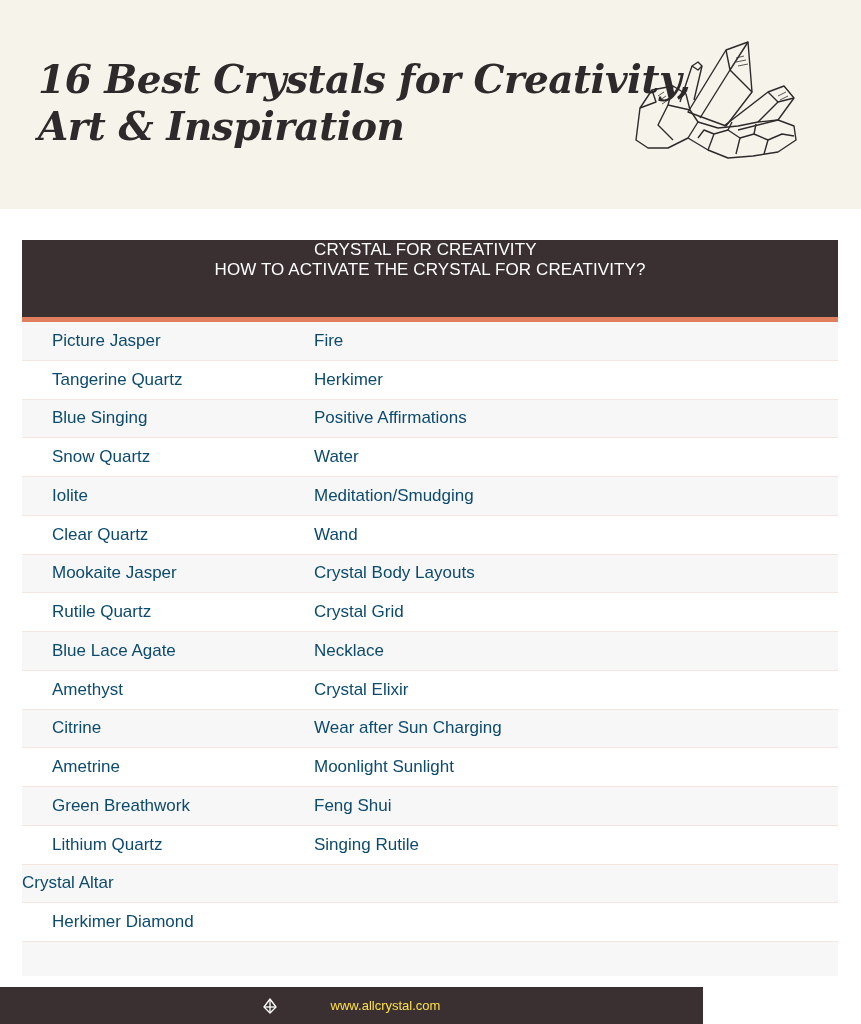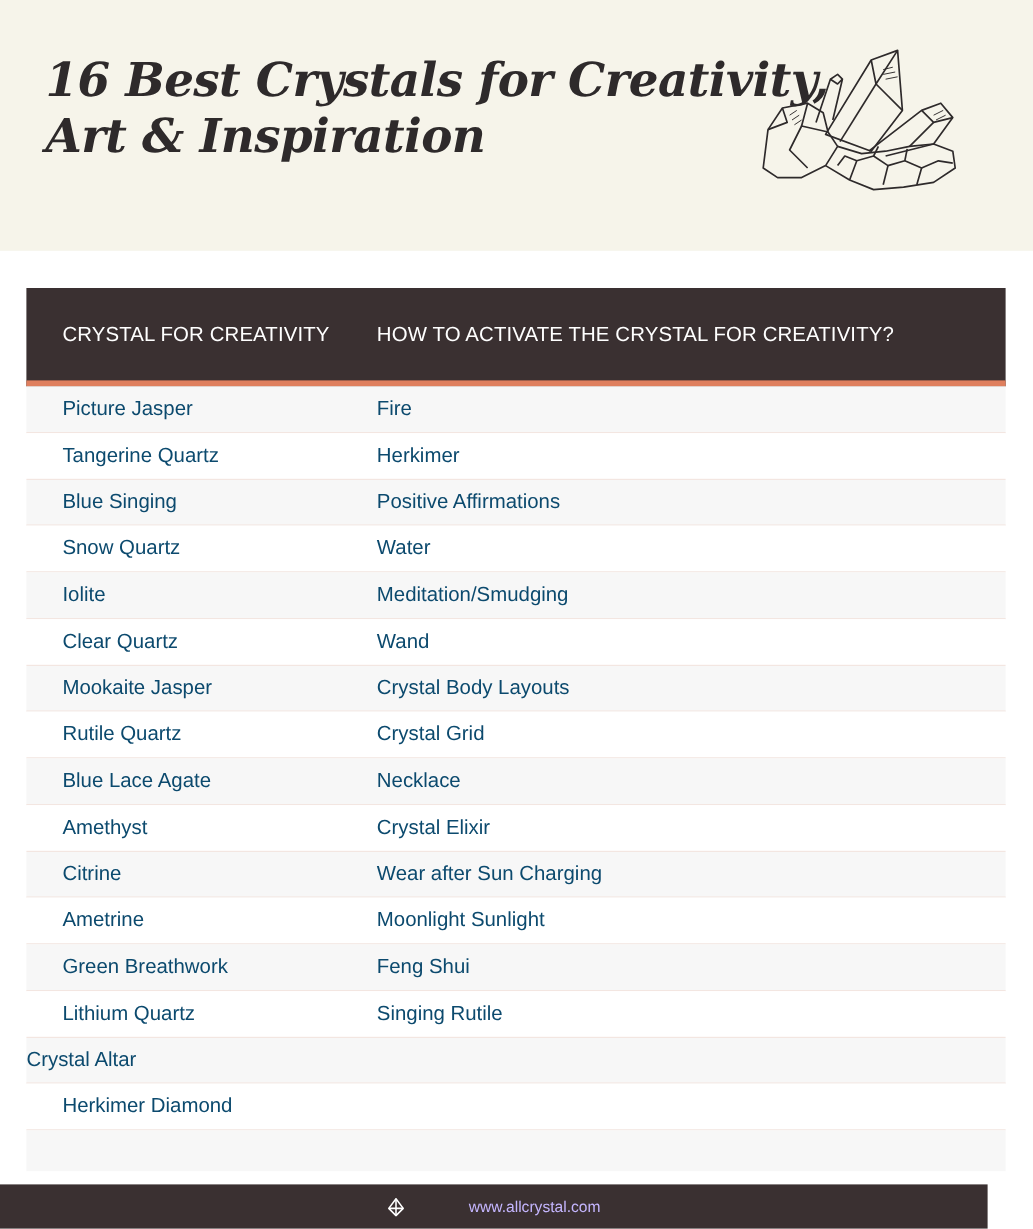--- a/index.html
+++ b/index.html
@@ -4,60 +4,61 @@
   <style>
     * { box-sizing: border-box; margin: 0; padding: 0; }
     html, body { width: 861px; height: 1024px; background: #ffffff; overflow: hidden; }
     body { position: relative; font-family: "Liberation Sans", sans-serif; color: #333333; }
 
     .hero {
       position: absolute; left: 0; top: 0; width: 861px; height: 209px;
       background: #f6f4ea;
     }
     .hero-title {
-      position: absolute; left: 38px; top: 44px;
+      position: absolute; left: 38px; top: 56px;
       font-family: "DejaVu Serif", "Liberation Serif", serif;
       font-style: italic; font-weight: bold;
       font-size: 39px; line-height: 47px; color: #2e2a2b;
       letter-spacing: -0.5px;
     }
     .hero-title span { display: block; white-space: nowrap; }
     .crystal-art {
       position: absolute; left: 628px; top: 30px; width: 175px; height: 140px;
     }
 
     .table {
       position: absolute; left: 22px; top: 240px; width: 816px;
     }
     .thead {
       height: 82px; background: #3a3031;
       display: flex; align-items: center;
       border-bottom: 5px solid #df7f5e;
+      flex-direction: column;
     }
     .th {
       color: #ffffff; font-size: 17px; font-weight: normal;
       font-family: "Liberation Sans", sans-serif; letter-spacing: 0.1px;
     }
     .th.c1 { width: 292px; padding-left: 30px; }
     .th.c2 { padding-left: 0; }
 
     .row {
       height: 38.75px; display: flex; align-items: center;
       border-bottom: 1.5px solid #f3e6e1;
       font-size: 17px; color: #0c4a6e;
     }
     .row:nth-child(odd) { background: #f7f7f7; }
     .row:nth-child(even) { background: #ffffff; }
     .td.c1 { width: 292px; padding-left: 30px; }
     .row.empty { height: 34px; border-bottom: none; background: #f7f7f7; }
 
     .footer {
-      position: absolute; left: 0; top: 987px; width: 823px; height: 37px;
+      position: absolute; left: 0; top: 987px; width: 703px; height: 37px;
       background: #3a3031; display: flex; align-items: center; justify-content: center;
-      color: #c4b5fd; font-size: 13px; gap: 48px;
+      color: #fde047; font-size: 13px; gap: 48px;
     }
     .footer .logo { width: 14px; height: 16px; margin-right: 6px; }
   </style>
 </head>
 <body>
 
 <div class="hero">
   <h1 class="hero-title">
     <span>16 Best Crystals for Creativity,</span>
     <span>Art &amp; Inspiration</span>

